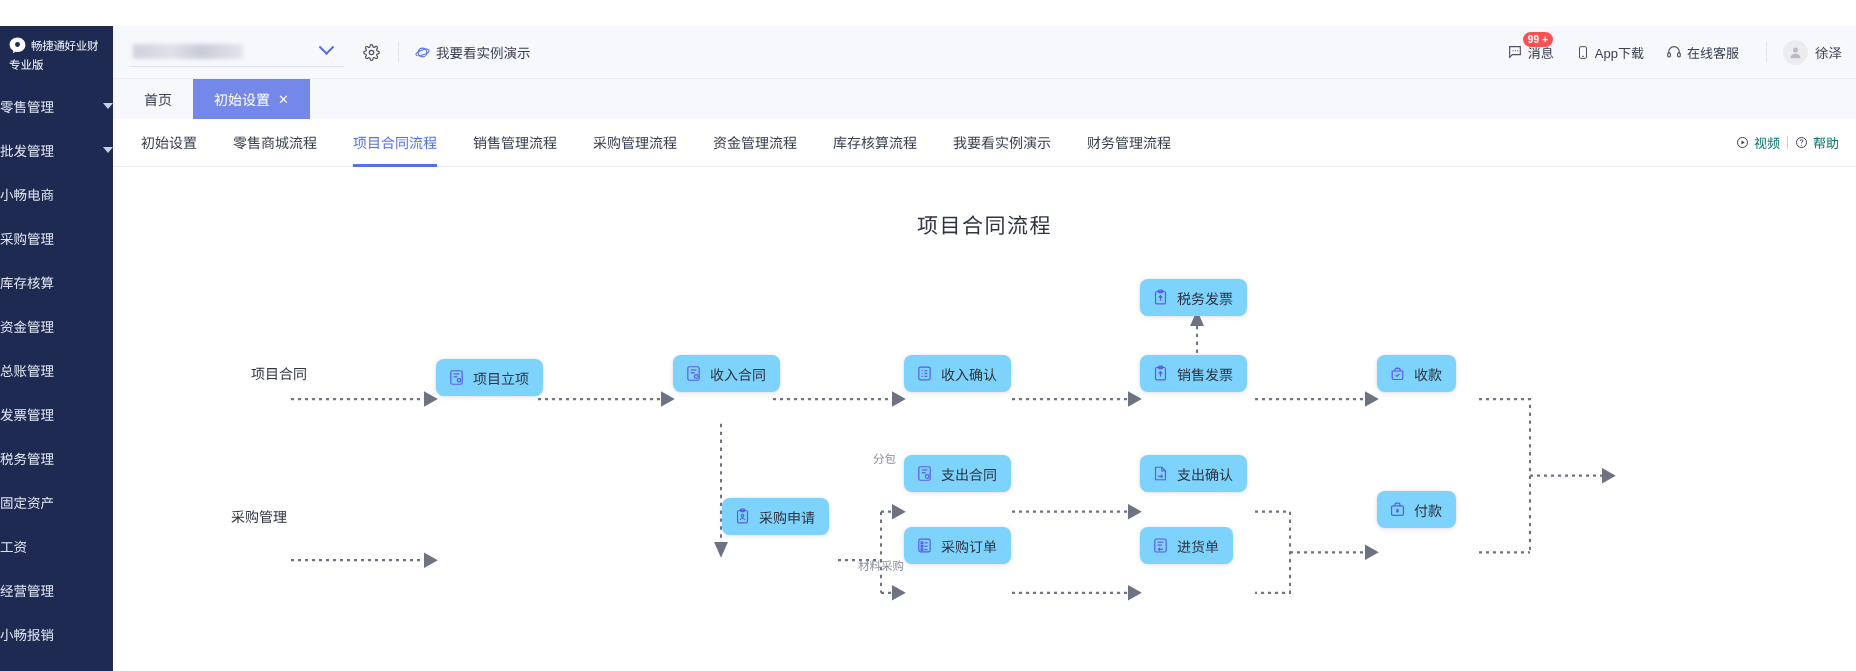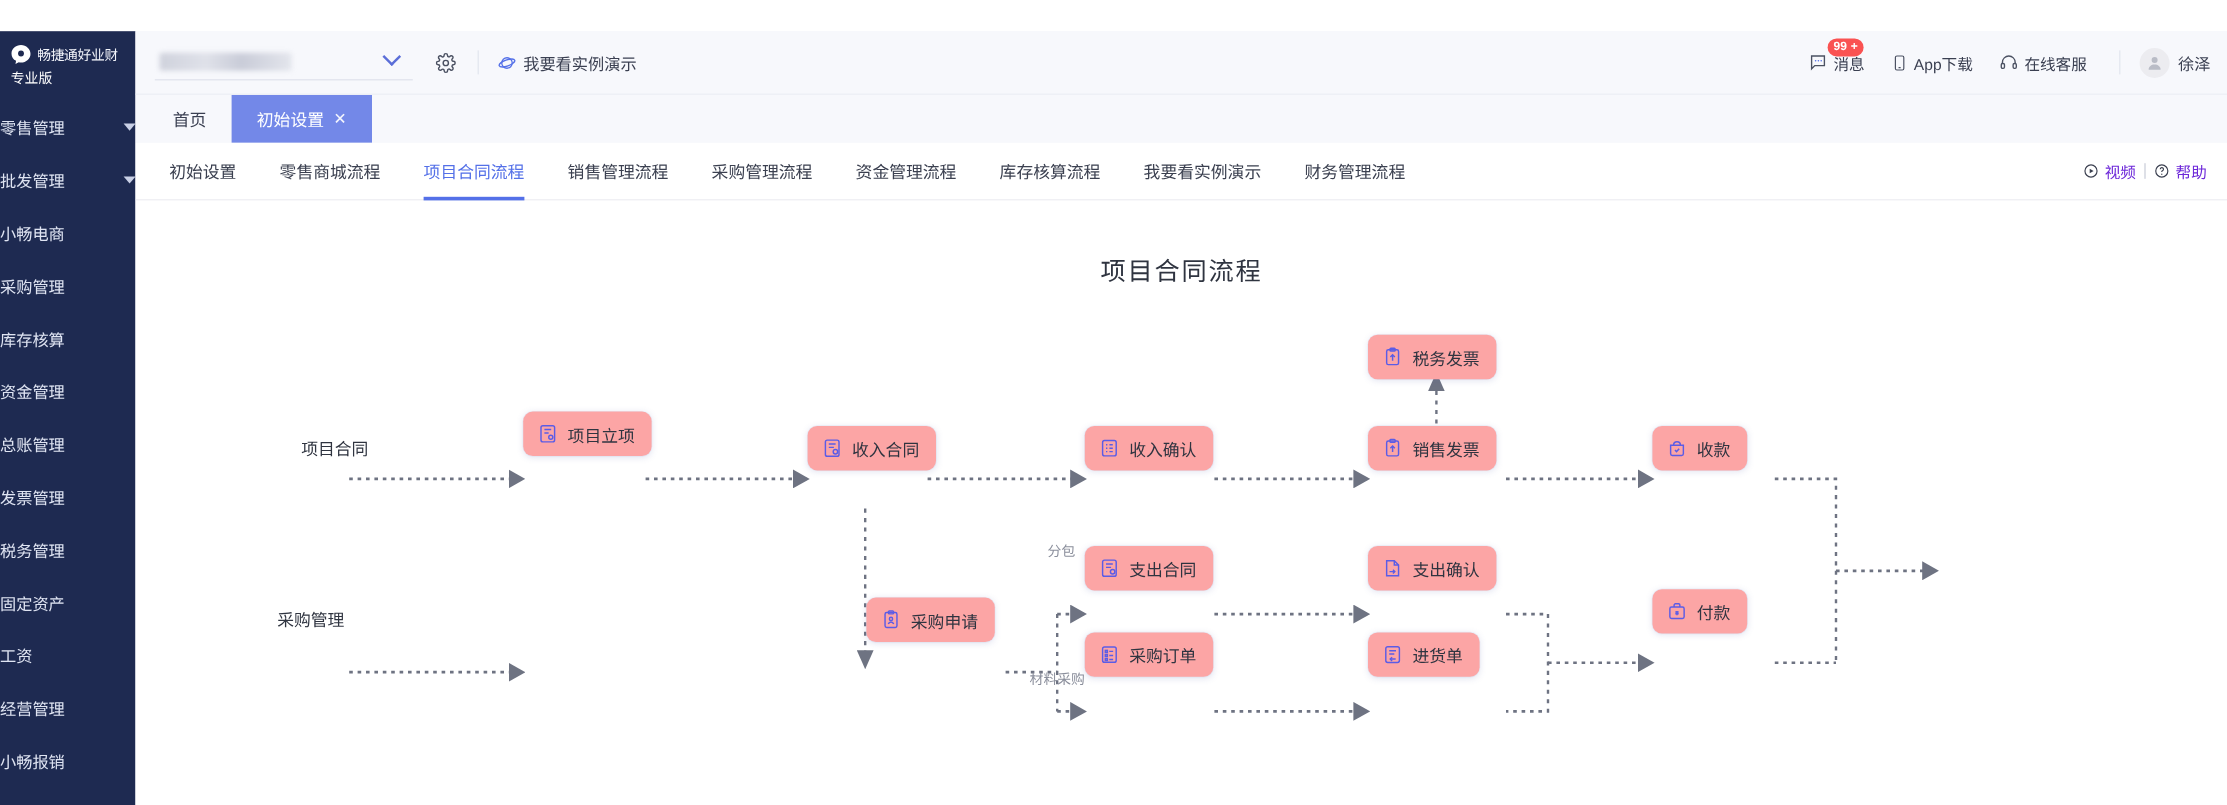--- a/index.html
+++ b/index.html
@@ -218,21 +218,21 @@
     content: "";
     position: absolute;
     left: 0; right: 0; bottom: 0;
     height: 2.5px;
     background: #5470e8;
   }
   .subtabs-right {
     margin-left: auto;
     display: flex; align-items: center;
     padding-right: 10px;
-    font-size: 13px; color: #6d28d9;
+    font-size: 13px; color: #0f766e;
     gap: 0;
   }
   .srlink { display: flex; align-items: center; gap: 5px; cursor: pointer; padding: 0 7px; white-space: nowrap;}
   .srdiv { width:1px; height:13px; background:#c9ccd8; }
 
   
   .flow {
     position: relative;
     width: 100%;
     height: 100%;
@@ -244,21 +244,21 @@
     text-align: center;
     font-size: 21px;
     color: #2f3440;
     letter-spacing: 1.5px;
   }
 
   
   .node {
     position: absolute;
     height: 37px;
-    background: #fca5a5;
+    background: #7dd3fc;
     border-radius: 8px;
     box-shadow: 0 1px 5px rgba(90,100,170,0.17), 0 0 0 0.6px rgba(120,130,200,0.09);
     display: flex;
     align-items: center;
     gap: 8px;
     padding: 0 14px 0 11px;
     font-size: 14px;
     color: #2f3440;
     white-space: nowrap;
     cursor: pointer;
@@ -505,21 +505,21 @@
               <line x1="768" y1="378" x2="790" y2="378"></line>
             </g>
           </svg>
 
           <div class="rowlabel" style="left:118px; top:196px;margin-left:20px;">项目合同</div>
           <div class="rowlabel" style="left:118px; top:339px;">采购管理</div>
 
           <div class="edgelabel" style="left:760px; top:283px;">分包</div>
           <div class="edgelabel" style="left:745px; top:390px;">材料采购</div>
 
-          <div class="node" style="left:323px; top:176px;">
+          <div class="node" style="left:323px; top:192px;">
             <span class="nicon">
               <svg width="17" height="17" viewBox="0 0 24 24" fill="none" stroke="#5b5ce6" stroke-width="1.7">
                 <rect x="4" y="2.5" width="16" height="19" rx="2.2"></rect>
                 <line x1="8" y1="7" x2="16" y2="7"></line>
                 <line x1="8" y1="11" x2="13" y2="11"></line>
                 <circle cx="15.5" cy="16" r="2.4"></circle>
               </svg>
             </span>
             <span>项目立项</span>
           </div>

